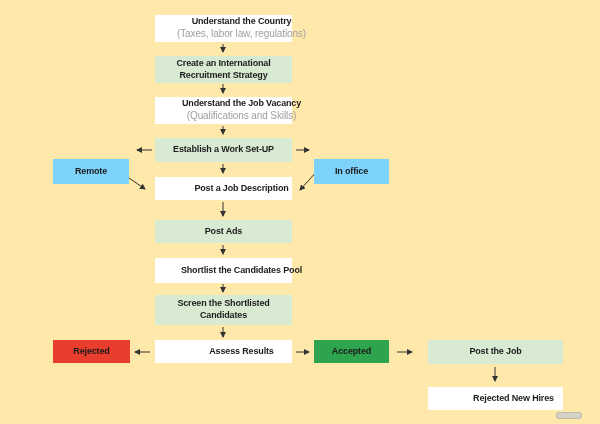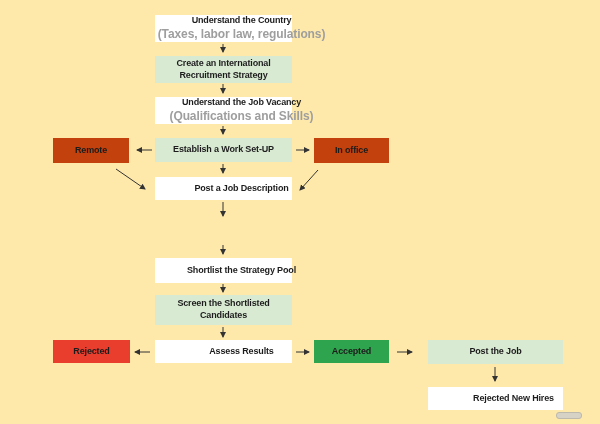--- a/index.html
+++ b/index.html
@@ -16,26 +16,26 @@
     text-align:center;
     color:#1c1c1c;
     box-sizing:border-box;
   }
   .node .lbl{
     font-size:9px;font-weight:bold;letter-spacing:-0.15px;line-height:1.3;
     white-space:nowrap;
   }
   .node.wrap .lbl{white-space:normal;padding:0 8px;}
   .node .sub{
-    font-size:12px;font-weight:bold;color:#9e9e9e;letter-spacing:-0.1px;line-height:1.25;
+    font-size:10px;font-weight:normal;color:#9e9e9e;letter-spacing:-0.1px;line-height:1.25;
     white-space:nowrap;
   }
   .fill-white{background:#ffffff;padding-left:36px;}
   .fill-lightgreen{background:#d9ead3;}
-  .fill-yellow{background:#c2410c;}
+  .fill-yellow{background:#7dd3fc;margin-top:21px;}
   .fill-red{background:#e93d2d;}
   .fill-green{background:#2fa44e;}
   .scroll-pill{
     position:absolute;left:556px;top:412px;width:24px;height:5px;
     background:#d6d2c6;border:1px solid #bdb9ac;border-radius:3px;
   }
 </style>
 </head>
 <body>
 
@@ -90,23 +90,26 @@
   </div>
 
   <div class="node fill-yellow" style="left:314px;top:138px;width:75px;height:25px">
     <div class="lbl">In office</div>
   </div>
 
   <div class="node fill-white" style="left:155px;top:177px;width:137px;height:23px">
     <div class="lbl">Post a Job Description</div>
   </div>
 
+  <div class="node fill-lightgreen" style="left:155px;top:220px;width:137px;height:23px">
+    <div class="lbl">Post Ads</div>
+  </div>
 
   <div class="node fill-white" style="left:155px;top:258px;width:137px;height:25px">
-    <div class="lbl">Shortlist the Strategy Pool</div>
+    <div class="lbl">Shortlist the Candidates Pool</div>
   </div>
 
   <div class="node wrap fill-lightgreen" style="left:155px;top:295px;width:137px;height:30px">
     <div class="lbl">Screen the Shortlisted Candidates</div>
   </div>
 
   <div class="node fill-white" style="left:155px;top:340px;width:137px;height:23px">
     <div class="lbl">Assess Results</div>
   </div>
 

